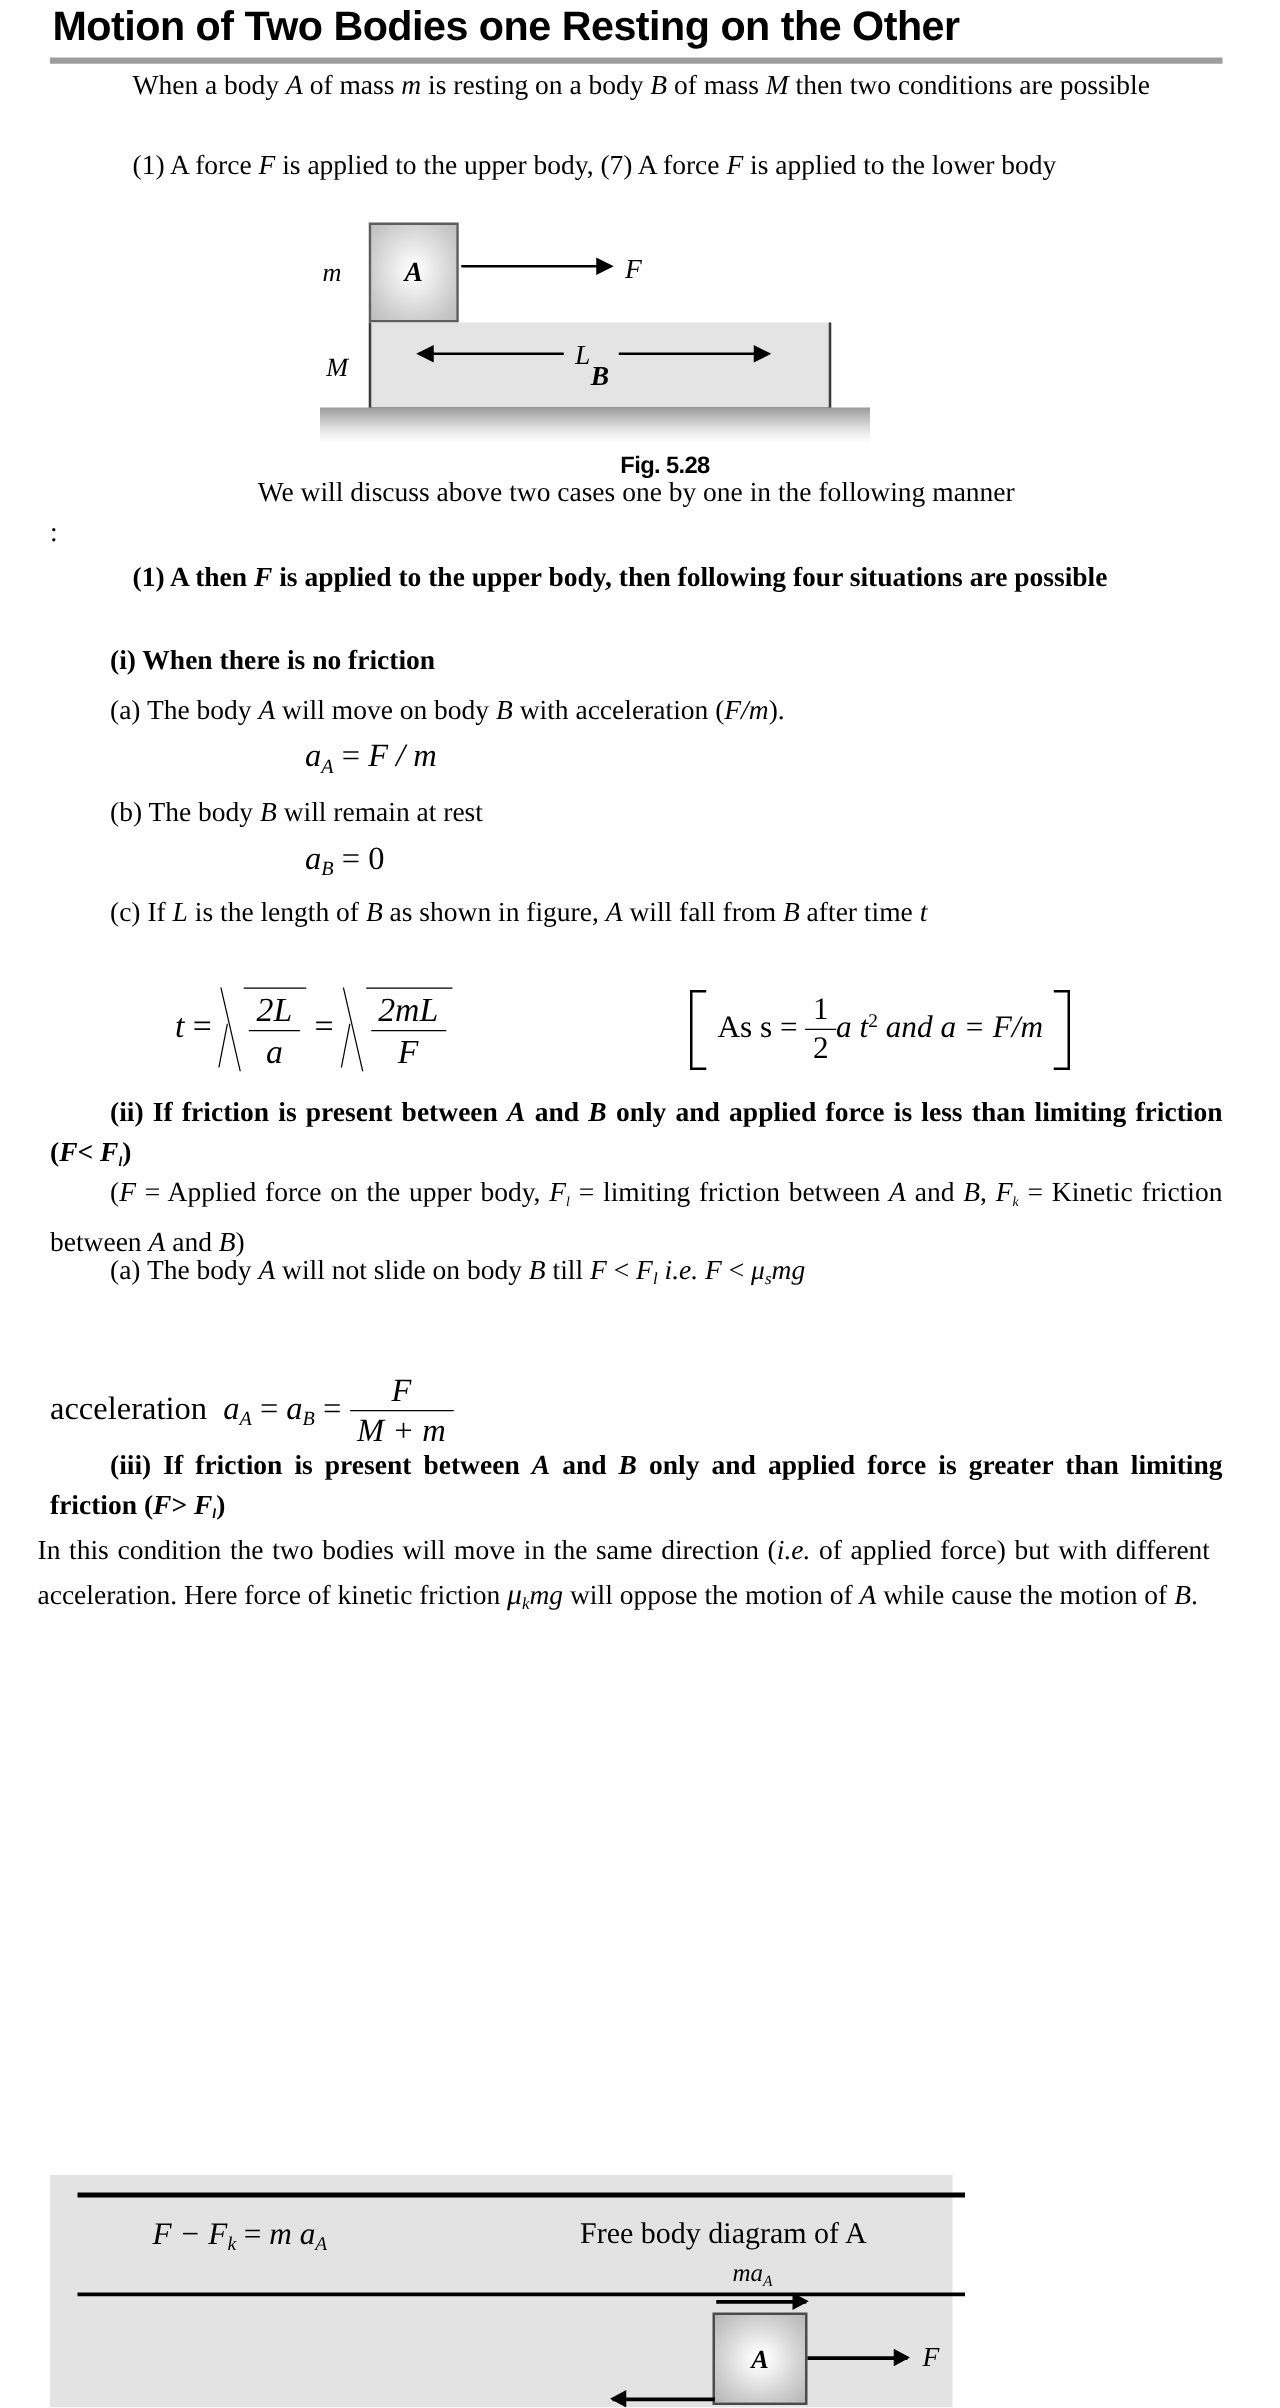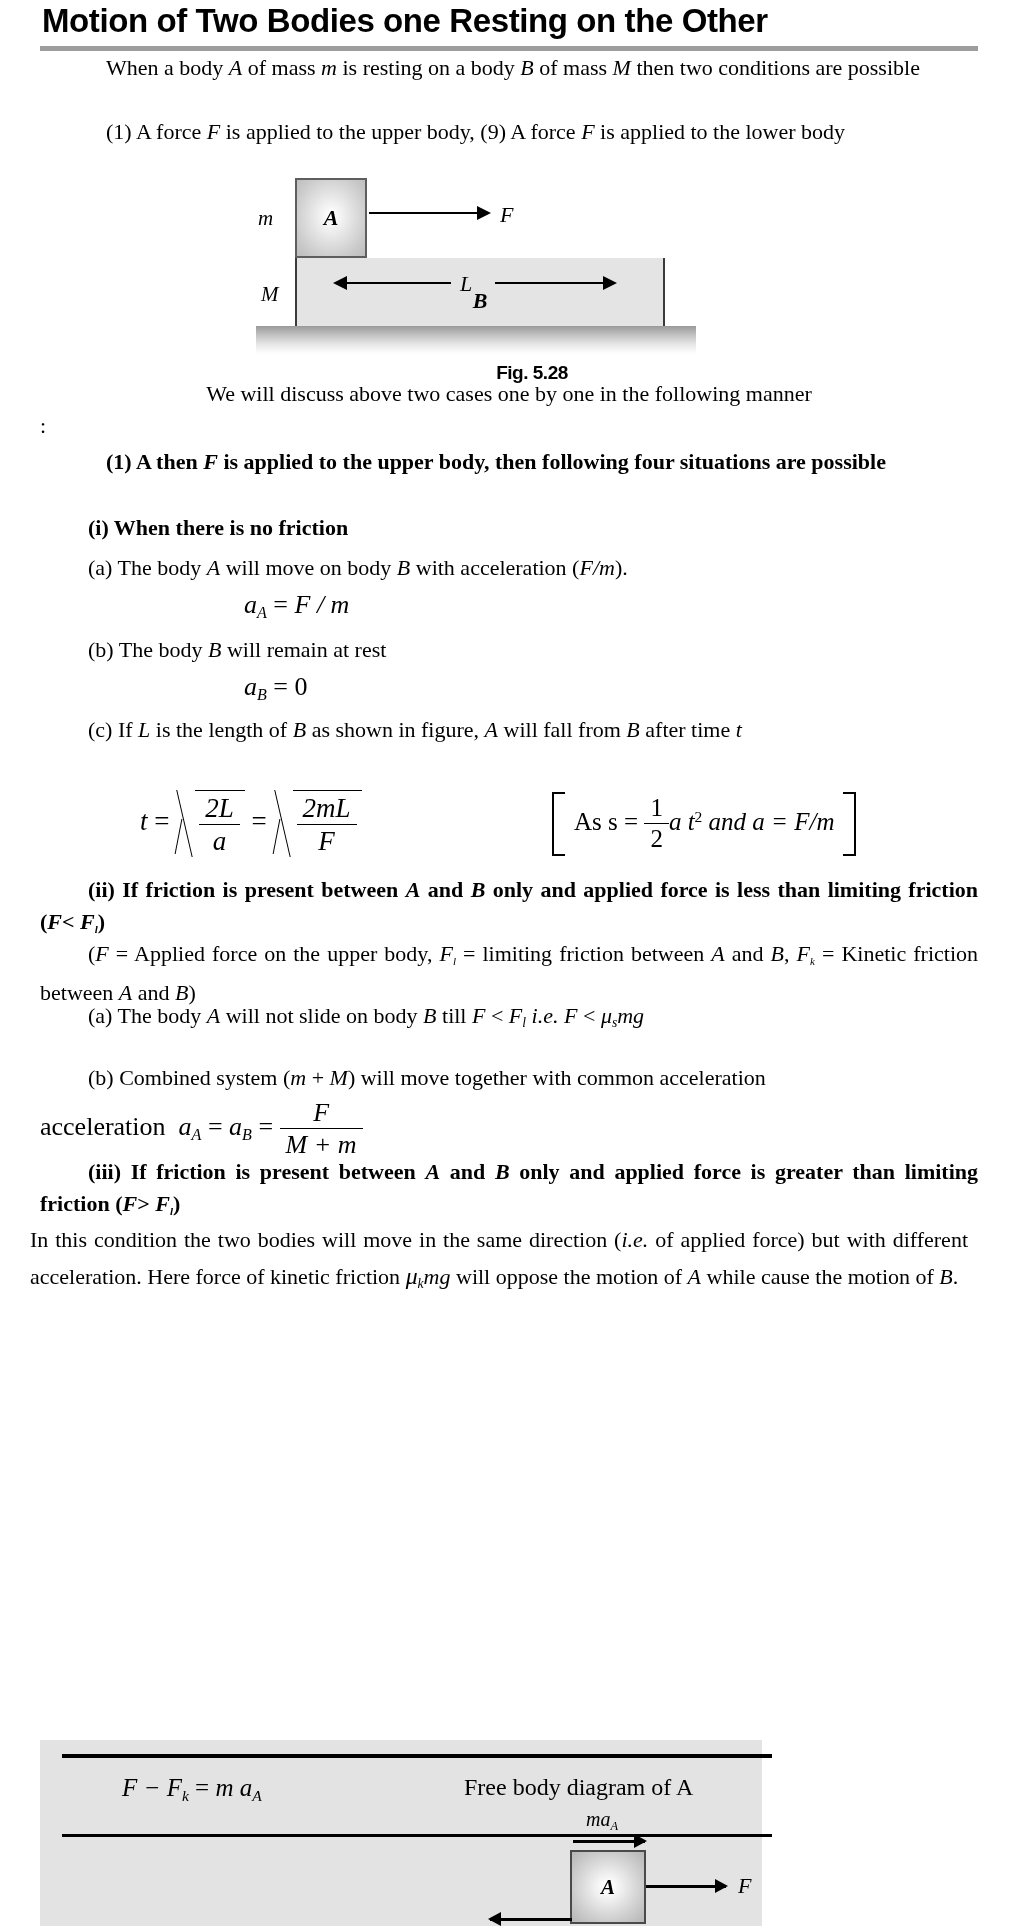--- a/index.html
+++ b/index.html
@@ -162,21 +162,21 @@
 <div class="page">
 
   <div class="title">Motion of Two Bodies one Resting on the Other</div>
   <div class="title-rule"></div>
 
   <div class="p" style="left:40px;top:52px;width:938px;">
     <span class="ind"></span><span>When a body </span><i>A</i><span> of mass </span><i>m</i><span> is resting on a body </span><i>B</i><span> of mass </span><i>M</i><span> then two conditions are possible</span>
   </div>
 
   <div class="p" style="left:40px;top:116px;width:938px;">
-    <span class="ind"></span><span>(1) A force </span><i>F</i><span> is applied to the upper body, (9) A force </span><i>F</i><span> is applied to the lower body</span>
+    <span class="ind"></span><span>(1) A force </span><i>F</i><span> is applied to the upper body, (7) A force </span><i>F</i><span> is applied to the lower body</span>
   </div>
 
   <div class="fig1">
     <div class="mlabel">m</div>
     <div class="Mlabel">M</div>
 
     <div class="blockA">
       <span class="lbl">A</span>
     </div>
 
@@ -240,23 +240,20 @@
   </div>
 
   <div class="p" style="left:40px;top:874px;width:938px;font-weight:bold;">
     <span class="ind-sm"></span><span>(ii)</span><span> If friction is present between </span><i>A</i><span> and </span><i>B</i><span> only and applied force is less than limiting friction (</span><i>F</i><span>&lt; </span><i>F</i><sub class="tiny-sub">l</sub><span>)</span>
   </div>
 
   <div class="p nojust" style="left:40px;top:1000px;width:938px;">
     <span class="ind-sm"></span><span>(a)</span><span> The body </span><i>A</i><span> will not slide on body </span><i>B</i><span> till  </span><i>F</i><span> &lt; </span><i>F</i><sub>l</sub><i>  i.e.</i><i>  F</i><span> &lt; </span><i>μ</i><sub>s</sub><i>mg</i>
   </div>
 
-  <div class="p" style="left:40px;top:1062px;width:938px;">
-    <span class="ind-sm"></span><span>(b)</span><span> Combined system (</span><i>m</i><span> + </span><i>M</i><span>) will move together with common acceleration</span>
-  </div>
 
   <div class="p nojust" style="left:40px;top:1104px;width:938px;">
     
   </div>
   <div class="eq" style="left:40px;top:1098px;font-size:26px;">
     <span style="font-style:normal;">acceleration&nbsp;&nbsp;</span><span>a</span><sub>A</sub><span style="font-style:normal;"> = </span><span>a</span><sub>B</sub><span style="font-style:normal;"> = </span><span class="frac"><span class="num">F</span><span class="den">M + m</span></span>
   </div>
 
   <div class="p" style="left:40px;top:1156px;width:938px;font-weight:bold;">
     <span class="ind-sm"></span><span>(iii)</span><span> If friction is present between </span><i>A</i><span> and </span><i>B</i><span> only and applied force is greater than limiting friction (</span><i>F</i><span>&gt; </span><i>F</i><sub class="tiny-sub">l</sub><span>)</span>

